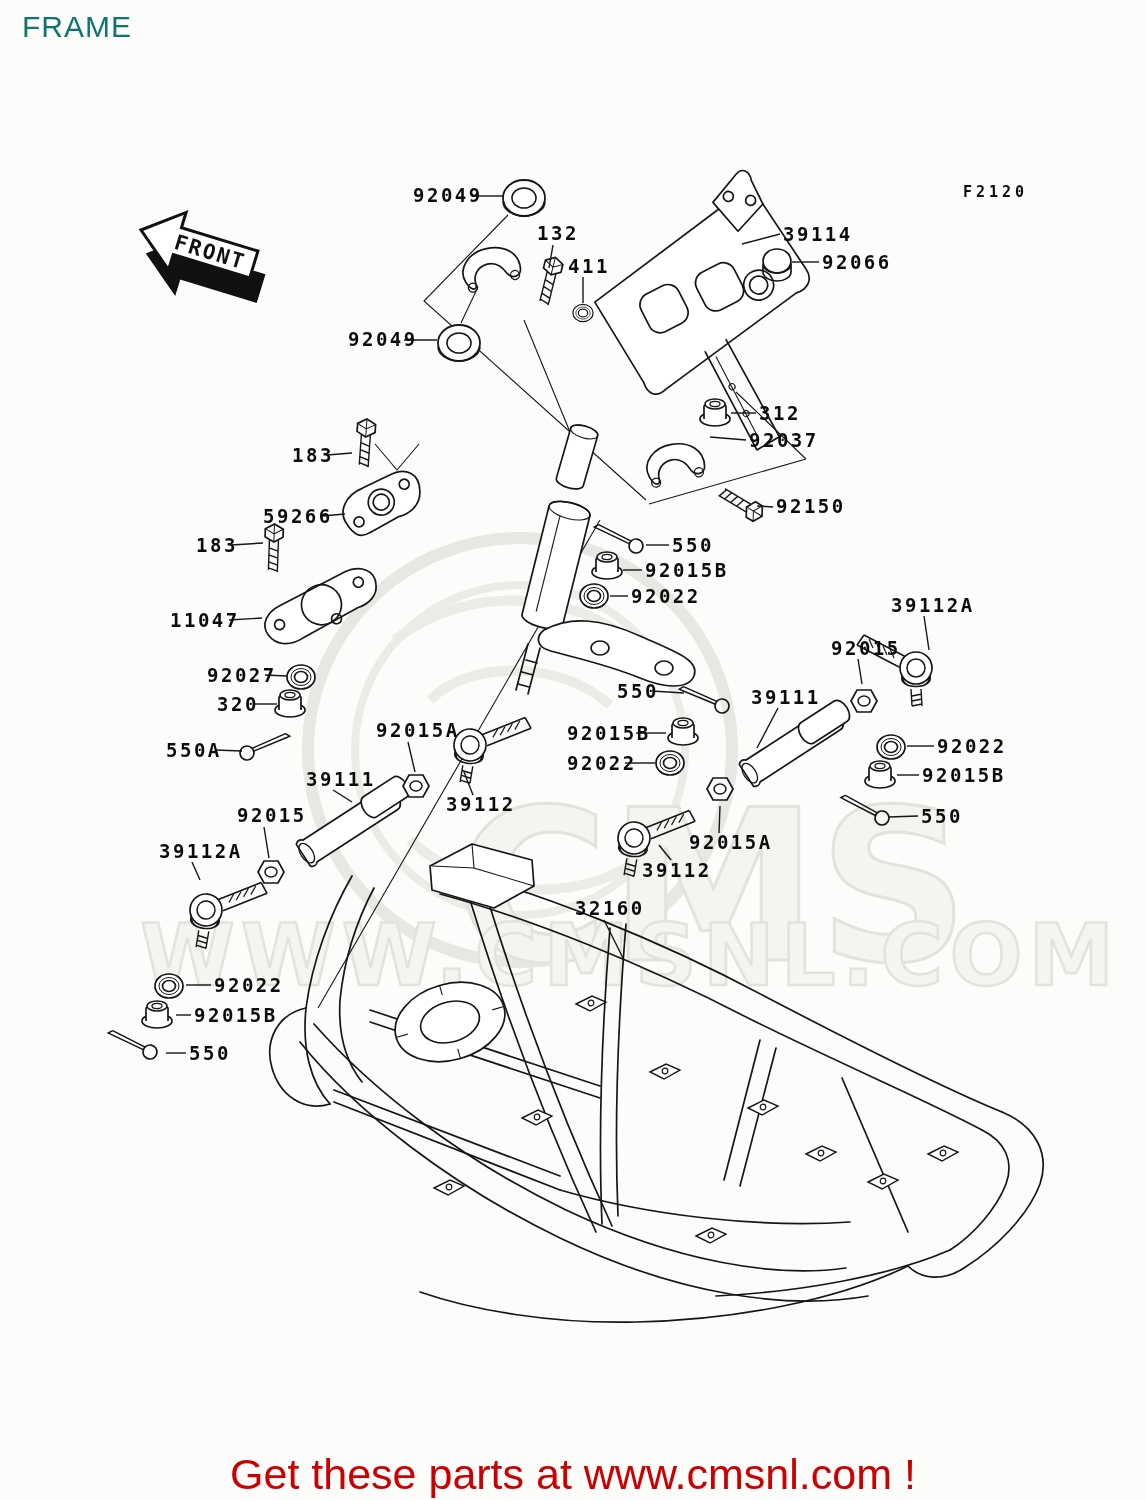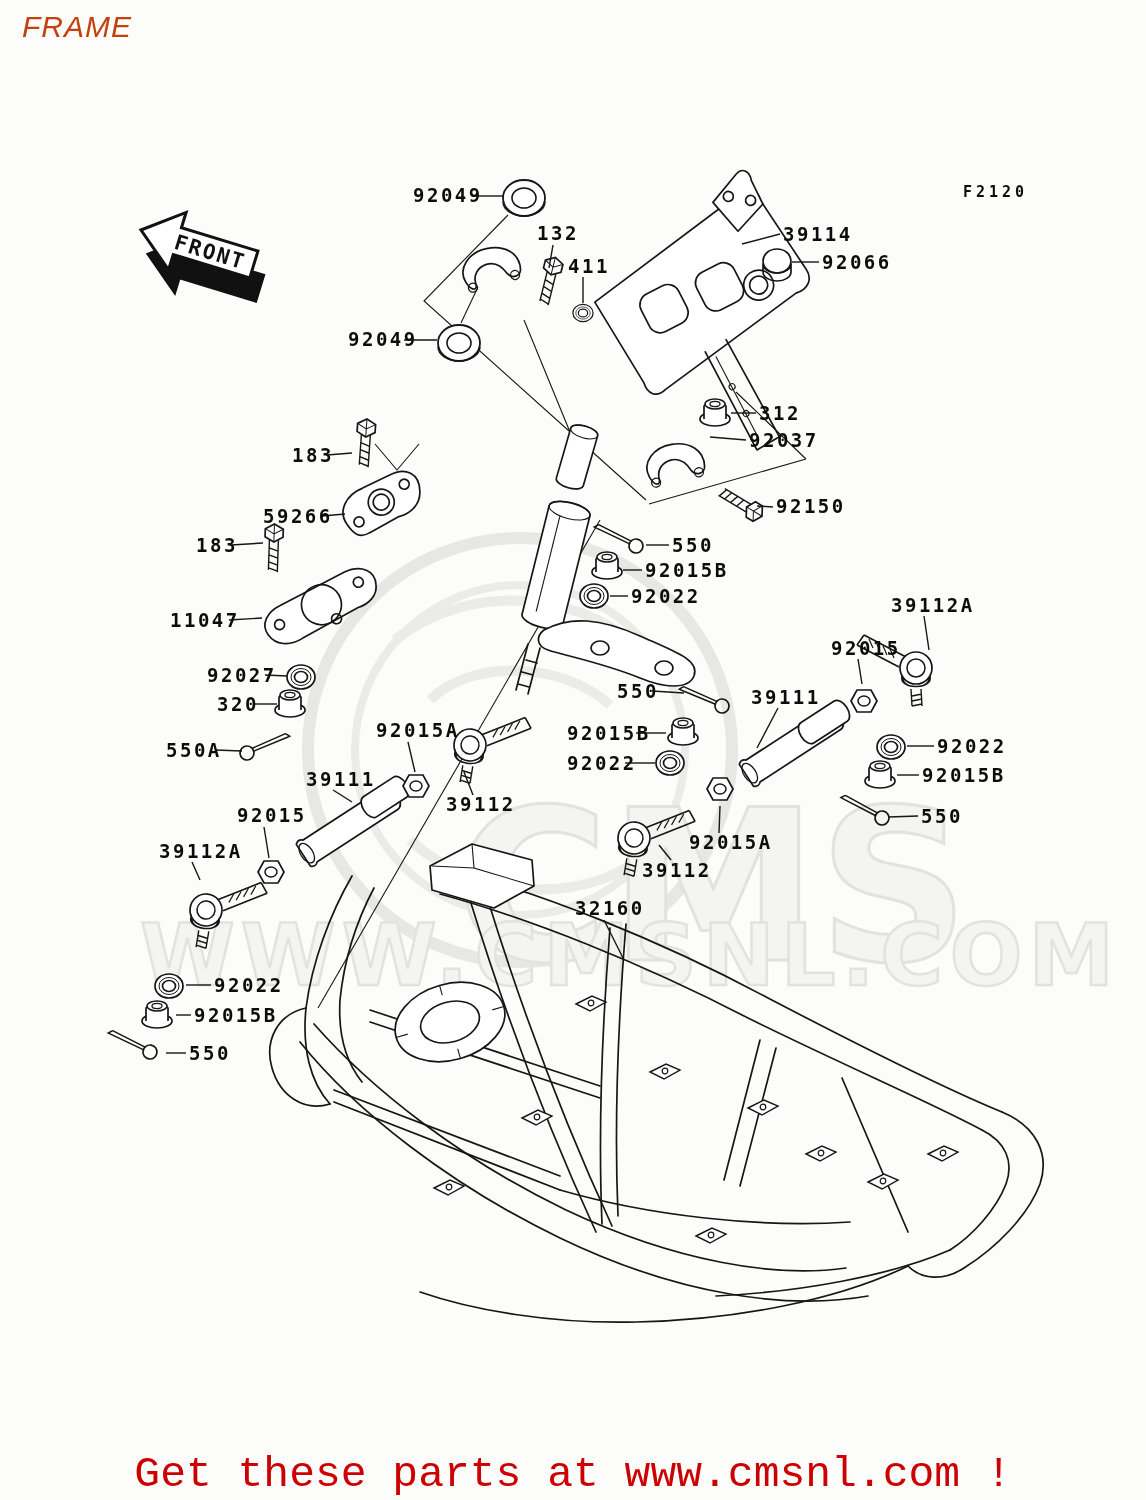--- a/index.html
+++ b/index.html
@@ -22,27 +22,27 @@
     font-size:15px;letter-spacing:4px;fill:#0c0c0c;font-weight:bold;
   }
   .ln{fill:none;stroke:#161616;stroke-width:1.7;stroke-linecap:round;stroke-linejoin:round;}
   .lnw{fill:#ffffff;stroke:#161616;stroke-width:1.7;stroke-linecap:round;stroke-linejoin:round;}
   .thin{fill:none;stroke:#161616;stroke-width:1.1;}
   .ldr{stroke:#161616;stroke-width:1.4;}
   .wm{font-family:"DejaVu Sans", sans-serif;font-weight:bold;}
   .footer{
     position:absolute;left:0;right:0;top:1448px;height:52px;
     display:flex;align-items:center;justify-content:center;
-    font-family:Liberation Mono, monospace;font-size:43px;
+    font-family:Liberation Sans, sans-serif;font-size:43px;
   }
 </style>
 </head>
 <body>
 
-<div class="page-title" style="color: #c2410c; font-style: italic;">FRAME</div>
+<div class="page-title" style="color: #0f766e;">FRAME</div>
 
 <svg width="1146" height="1500" viewBox="0 0 1146 1500" style="position:absolute;left:0;top:0" xmlns="http://www.w3.org/2000/svg">
 
   <defs>
     <g id="sym-washer">
       <ellipse rx="14" ry="12" fill="#fff" stroke="#161616" stroke-width="1.7"></ellipse>
       <ellipse rx="6.5" ry="5.5" fill="none" stroke="#161616" stroke-width="1.7"></ellipse>
       <ellipse rx="10" ry="8.5" fill="none" stroke="#161616" stroke-width="1"></ellipse>
     </g>
     <g id="sym-fnut">

